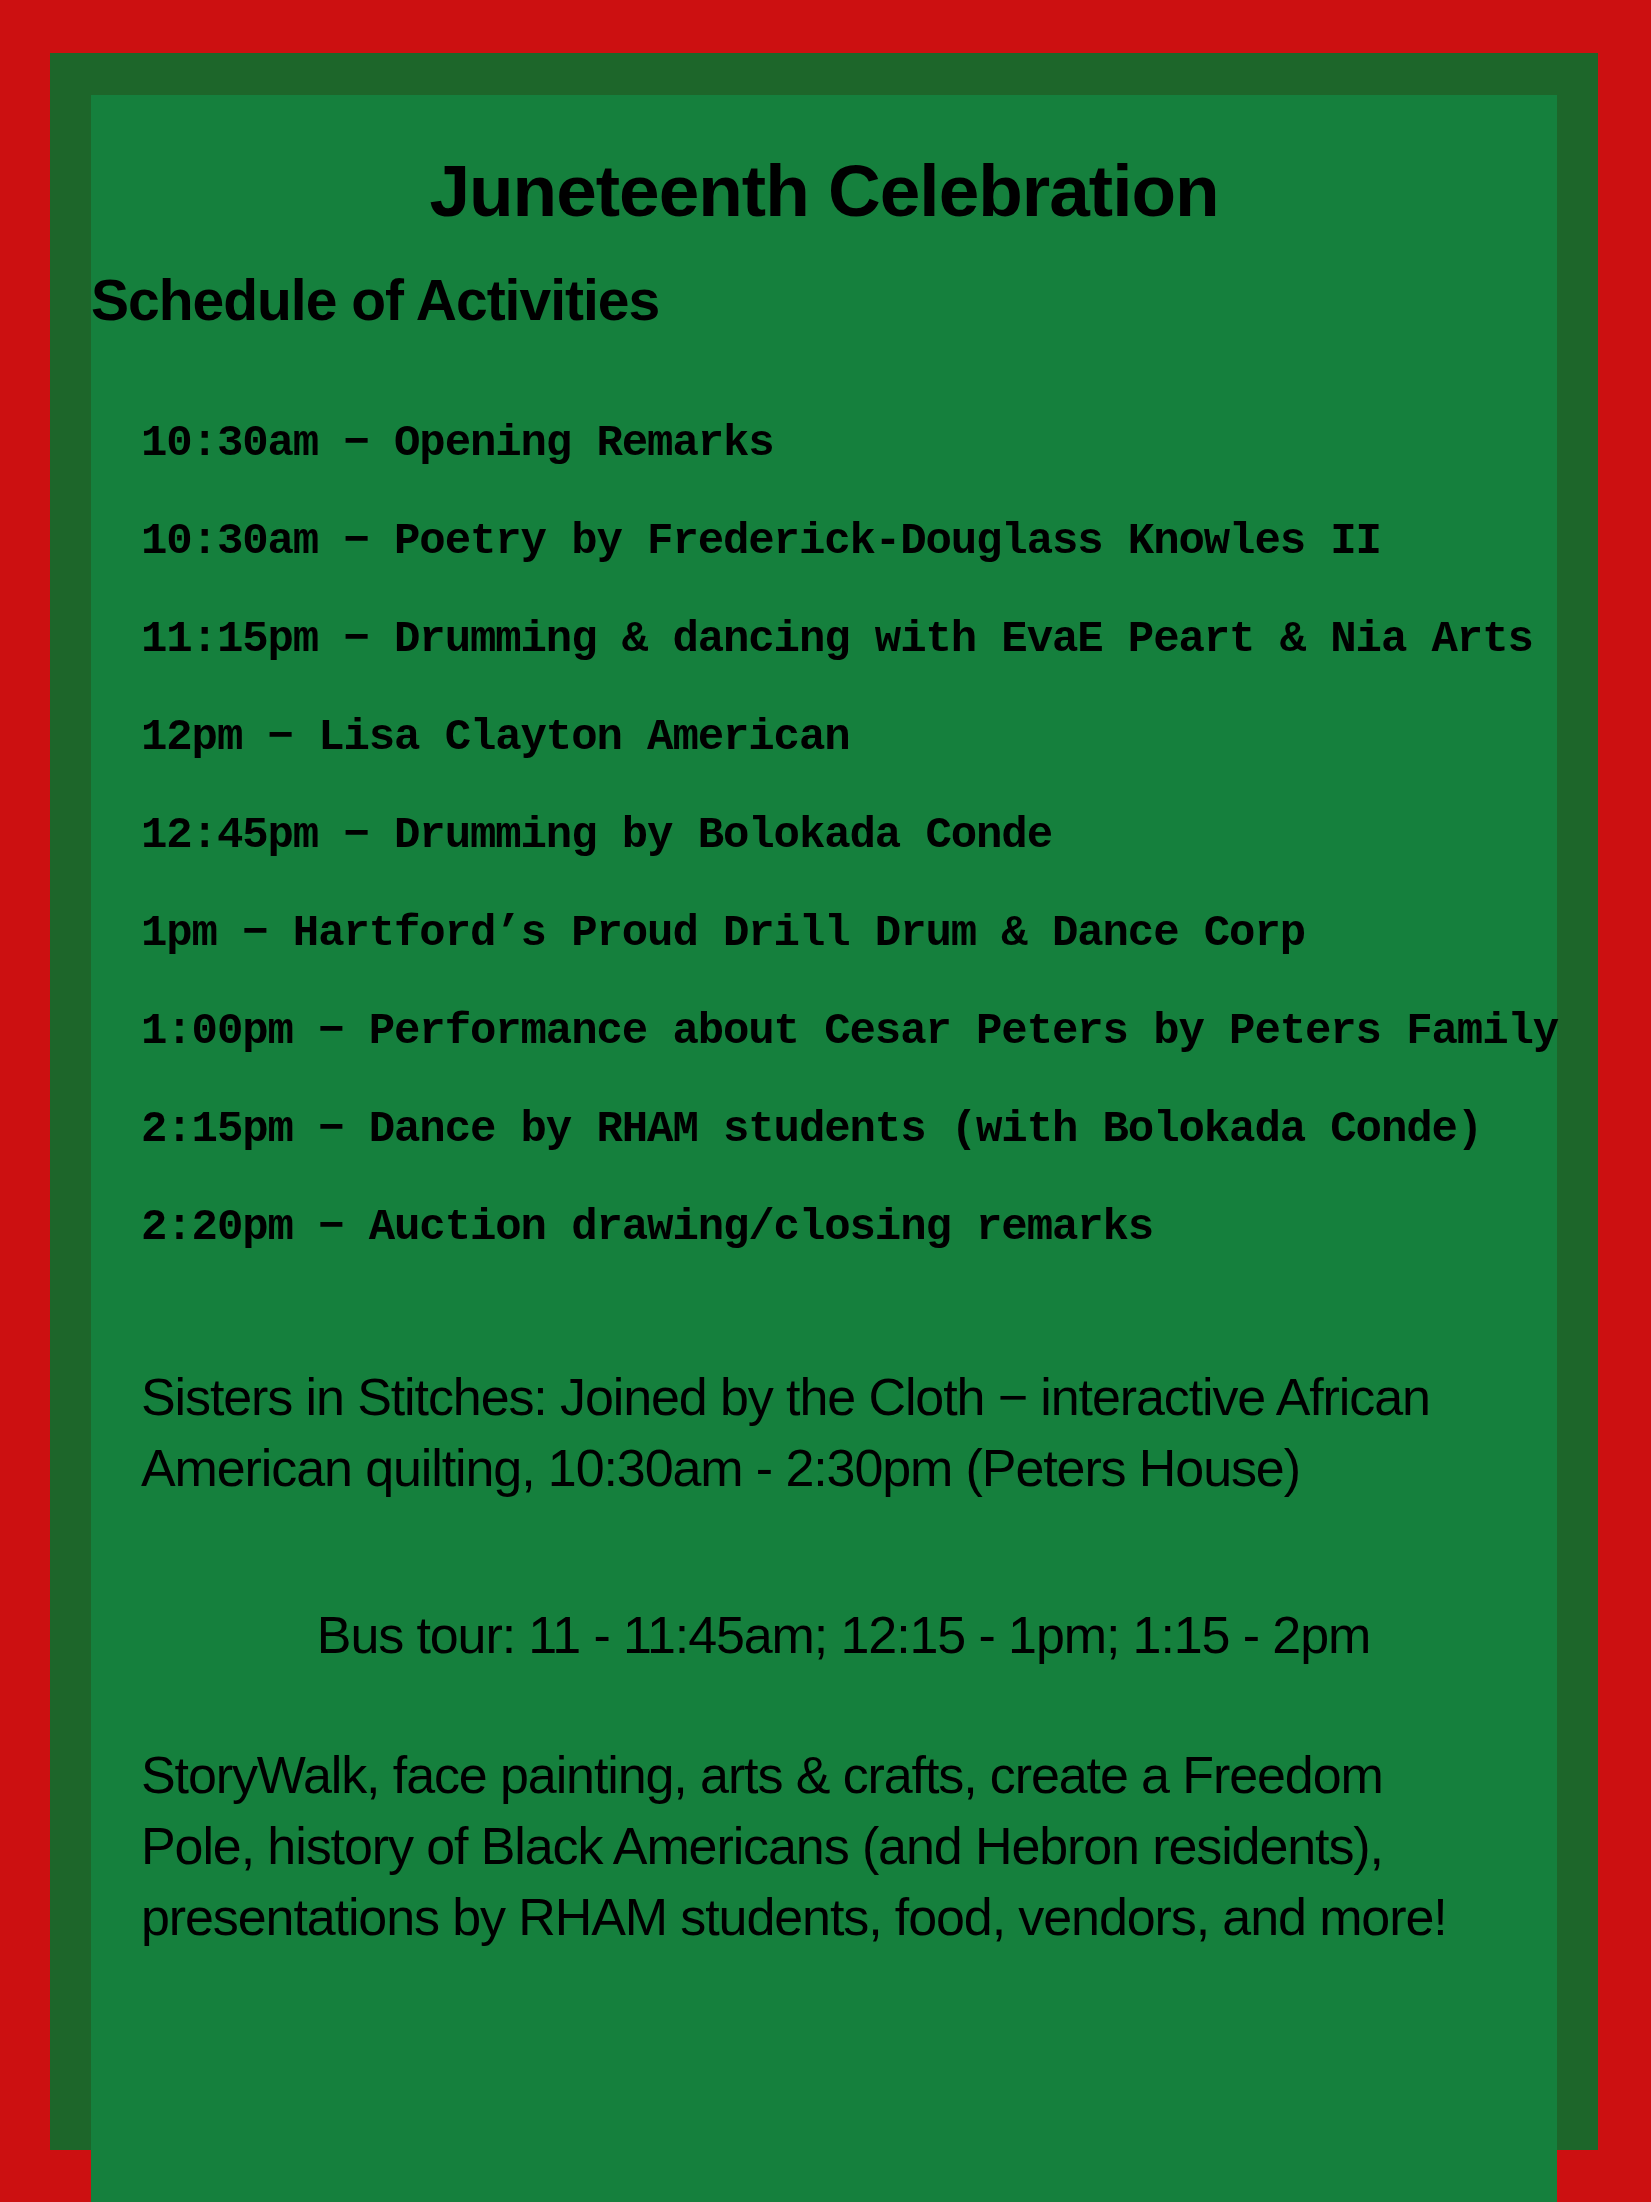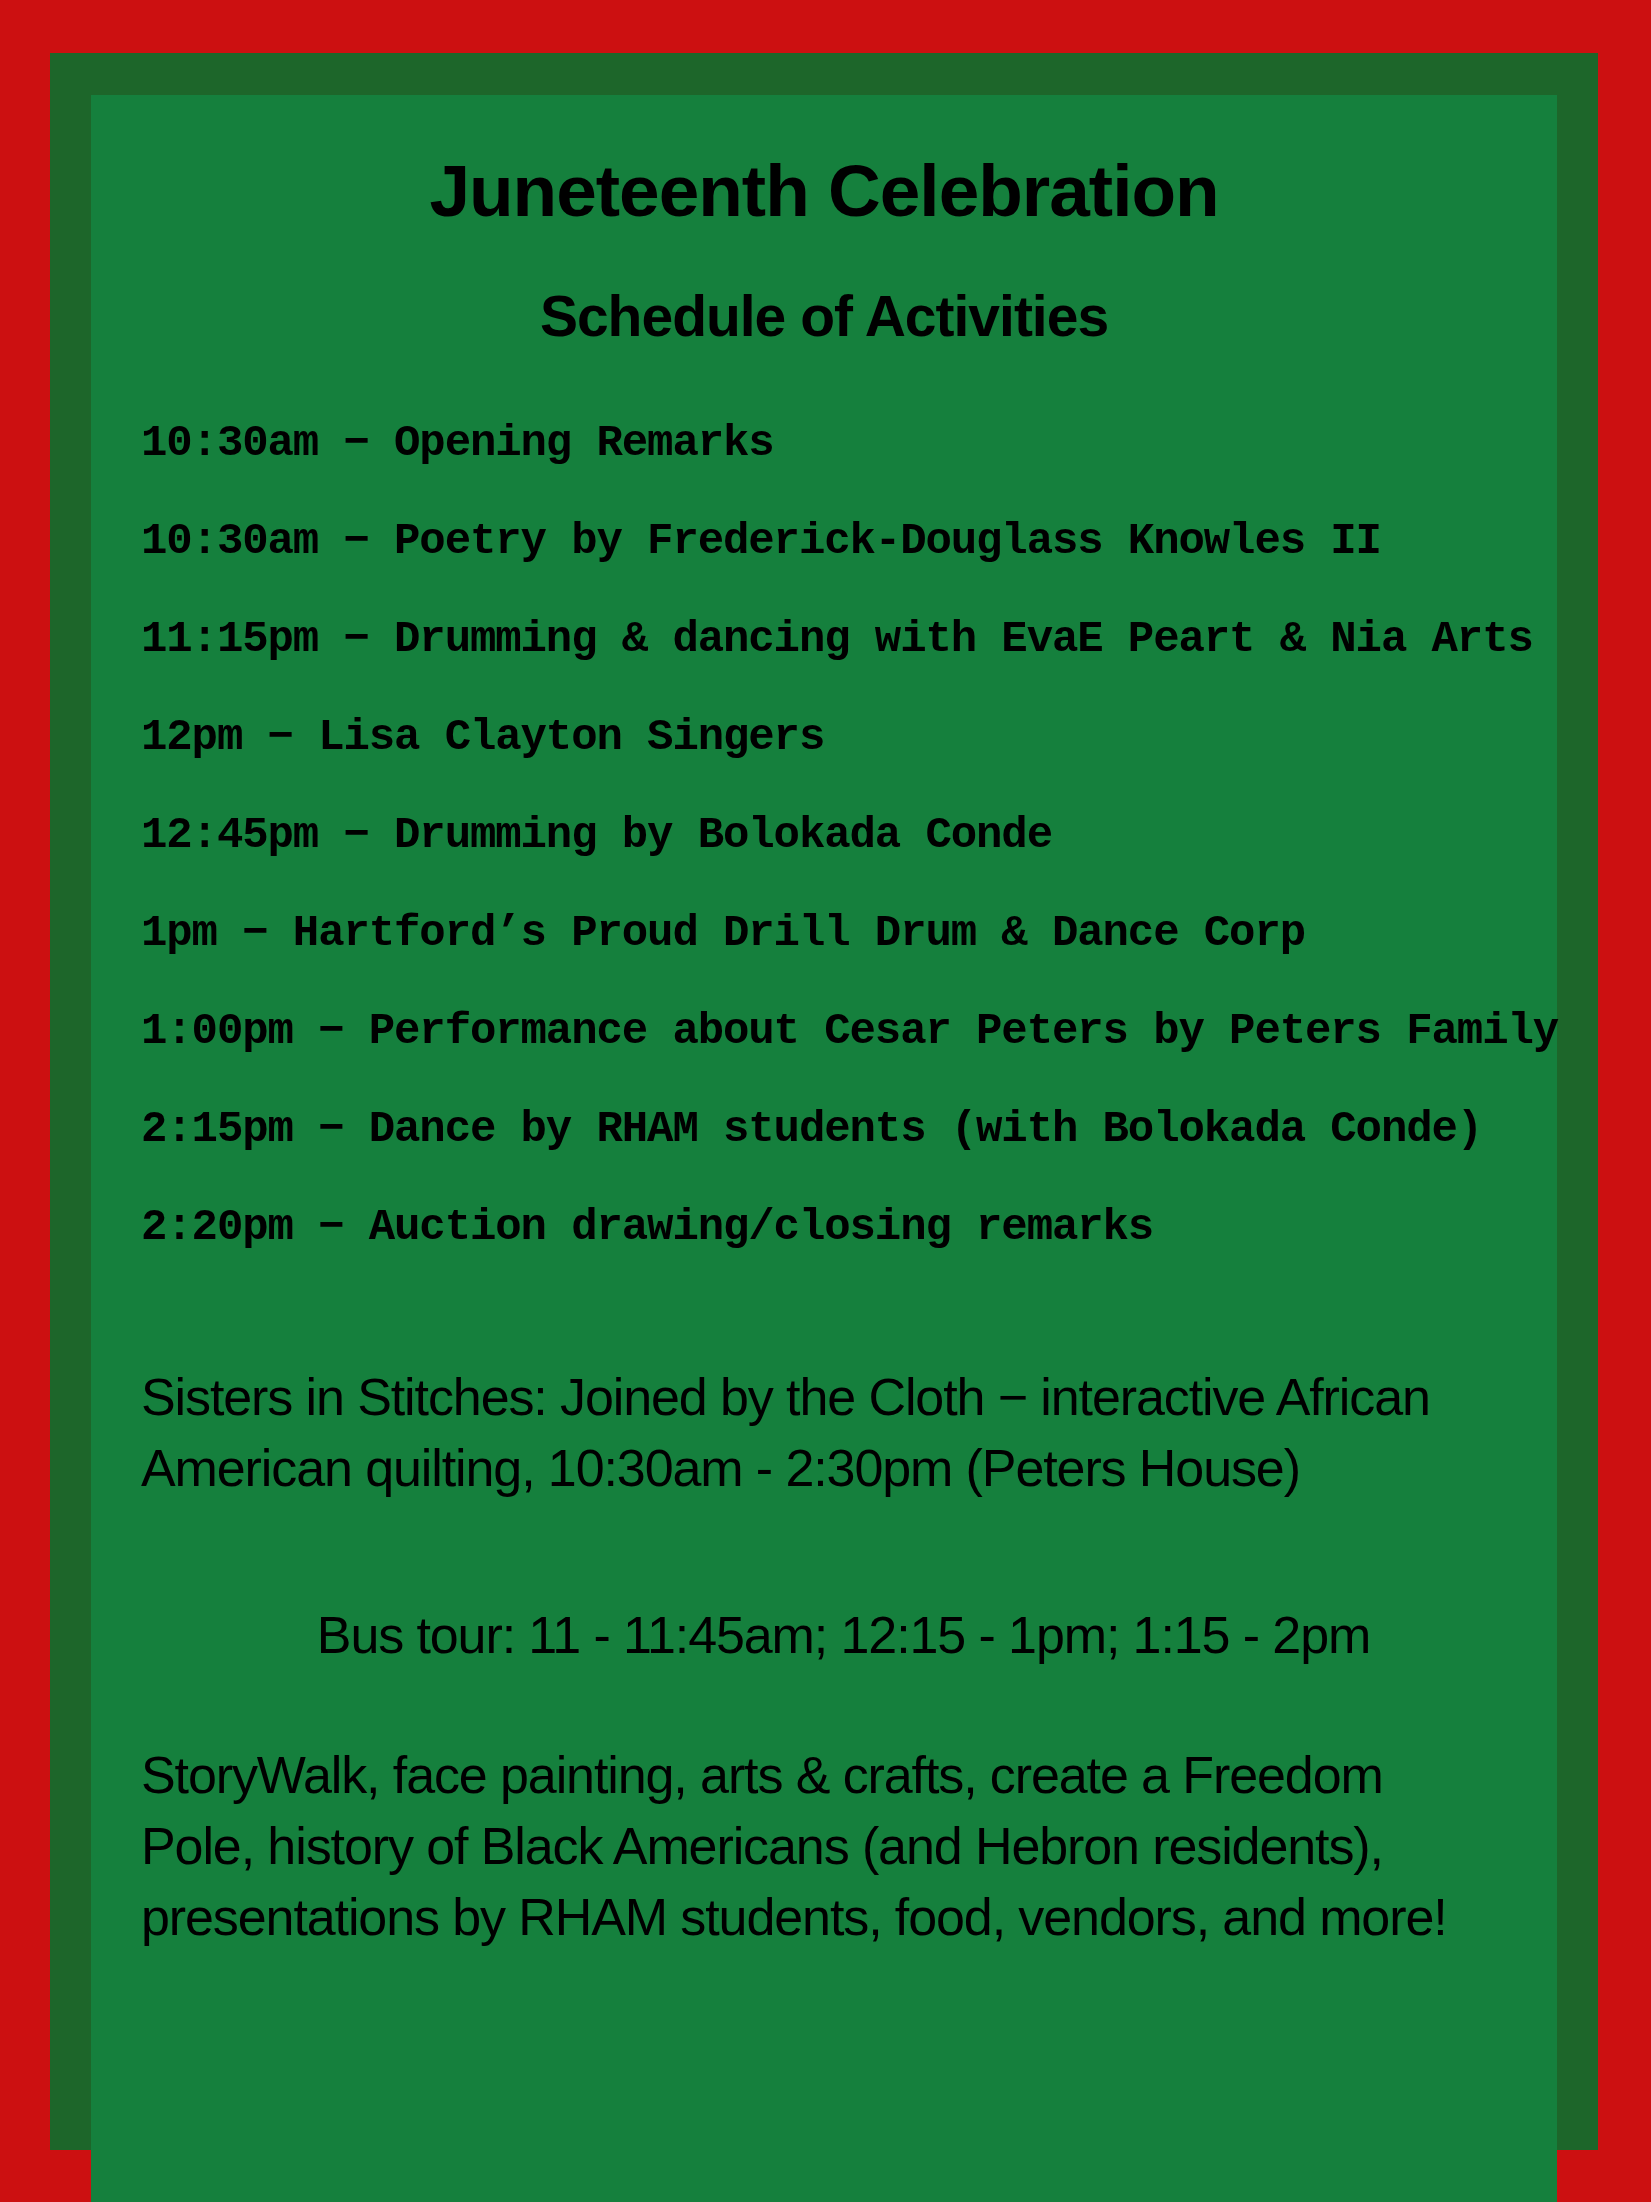--- a/index.html
+++ b/index.html
@@ -29,22 +29,21 @@
     top: 53px;
     text-align: center;
     font-weight: bold;
     font-size: 73px;
     letter-spacing: -1px;
     line-height: 86px;
   }
   .subtitle {
     position: absolute;
     left: 0; width: 100%;
-    top: 188px;
-    text-align: center;
+    top: 172px;
     font-weight: bold;
     font-size: 57px;
     letter-spacing: -1px;
     line-height: 67px;
   }
   .schedule {
     position: absolute;
     left: 50px;
     top: 320px;
     margin: 0; padding: 0;
@@ -79,21 +78,21 @@
 <div class="green-frame">
 </div>
 <div class="white-panel">
   <div class="title">Juneteenth Celebration</div>
   <div class="subtitle">Schedule of Activities</div>
 
   <ul class="schedule">
     <li>10:30am − Opening Remarks</li>
     <li>10:30am − Poetry by Frederick-Douglass Knowles II</li>
     <li>11:15pm − Drumming &amp; dancing with EvaE Peart &amp; Nia Arts</li>
-    <li>12pm − Lisa Clayton Singers</li>
+    <li>12pm − Lisa Clayton American</li>
     <li>12:45pm − Drumming by Bolokada Conde</li>
     <li>1pm − Hartford’s Proud Drill Drum &amp; Dance Corp</li>
     <li>1:00pm − Performance about Cesar Peters by Peters Family</li>
     <li>2:15pm − Dance by RHAM students (with Bolokada Conde)</li>
     <li>2:20pm − Auction drawing/closing remarks</li>
   </ul>
 
   <div class="para p1">Sisters in Stitches: Joined by the Cloth − interactive African
 American quilting, 10:30am - 2:30pm (Peters House)</div>
   <div class="para p2">Bus tour: 11 - 11:45am; 12:15 - 1pm; 1:15 - 2pm</div>

